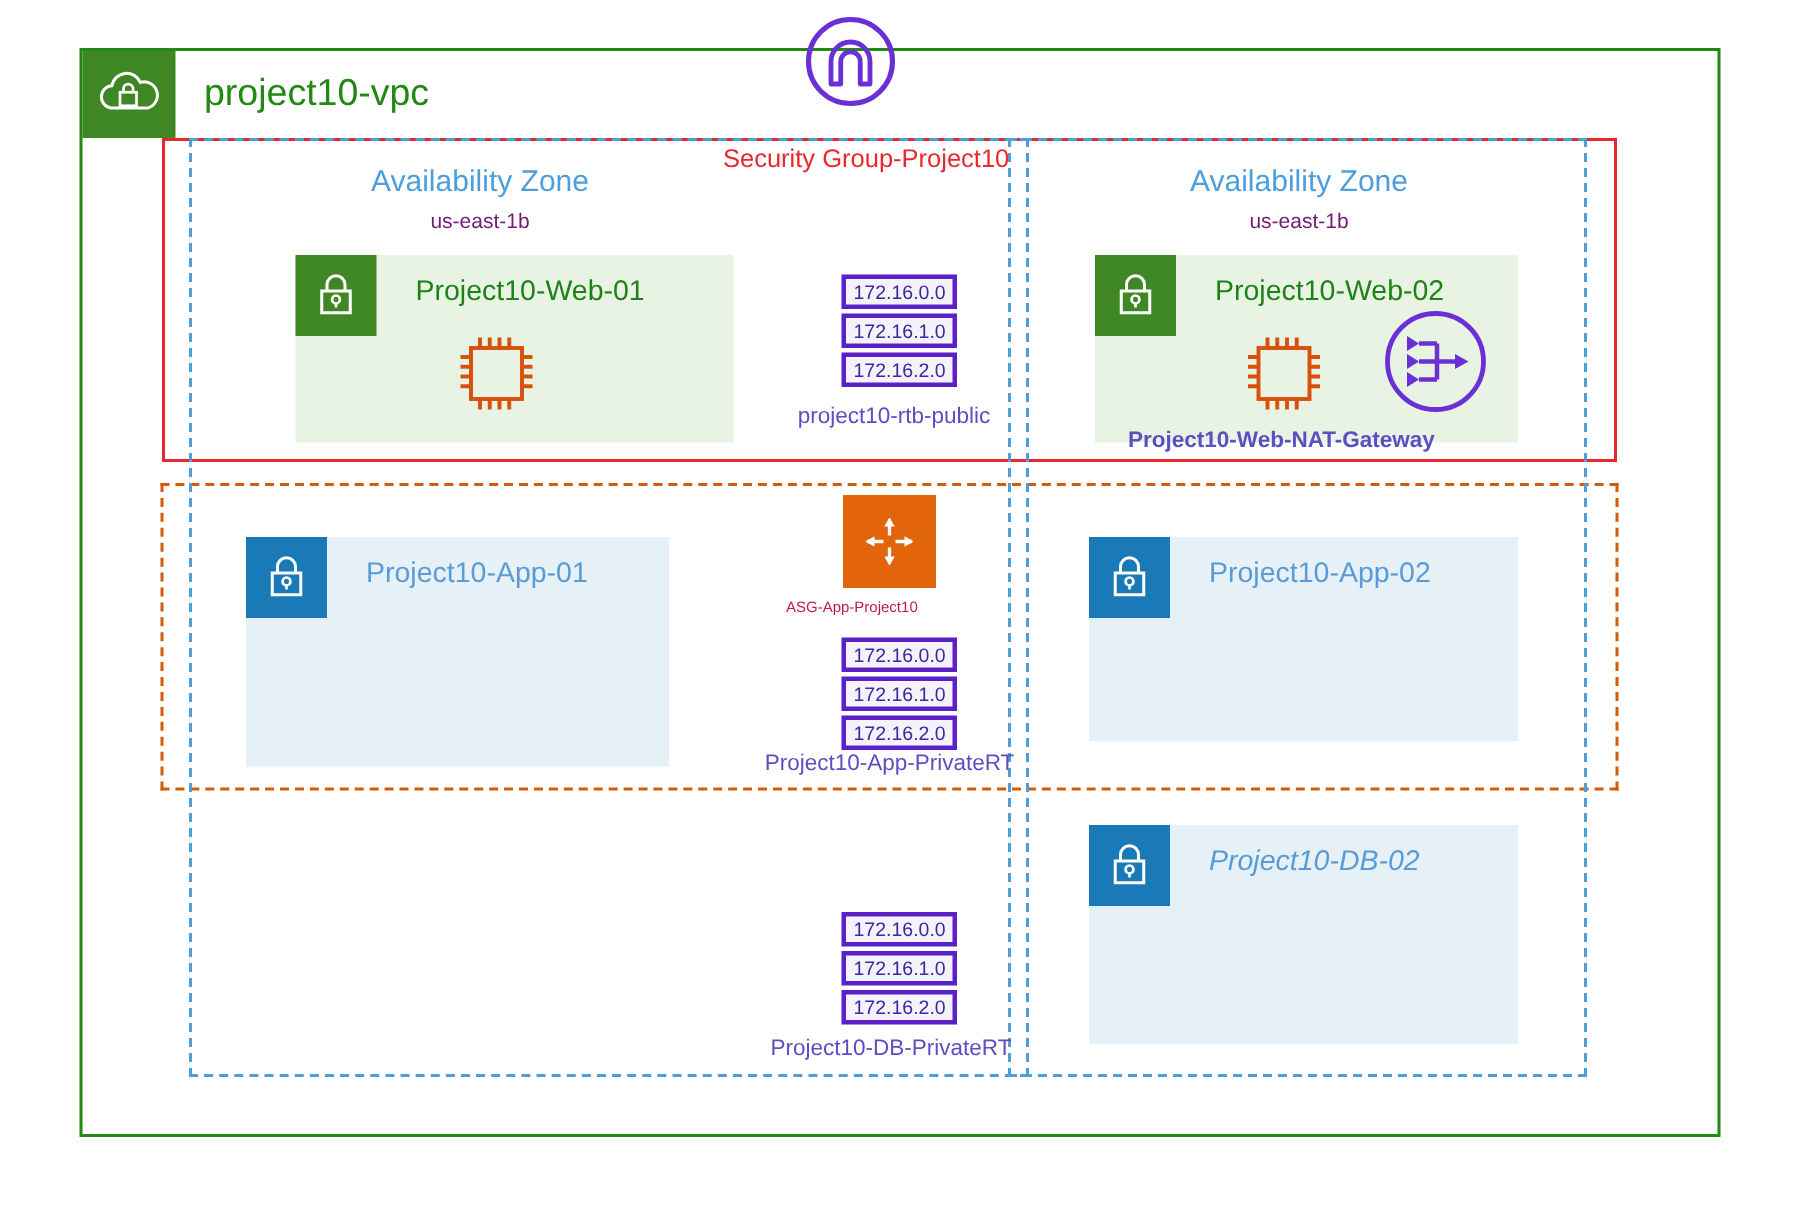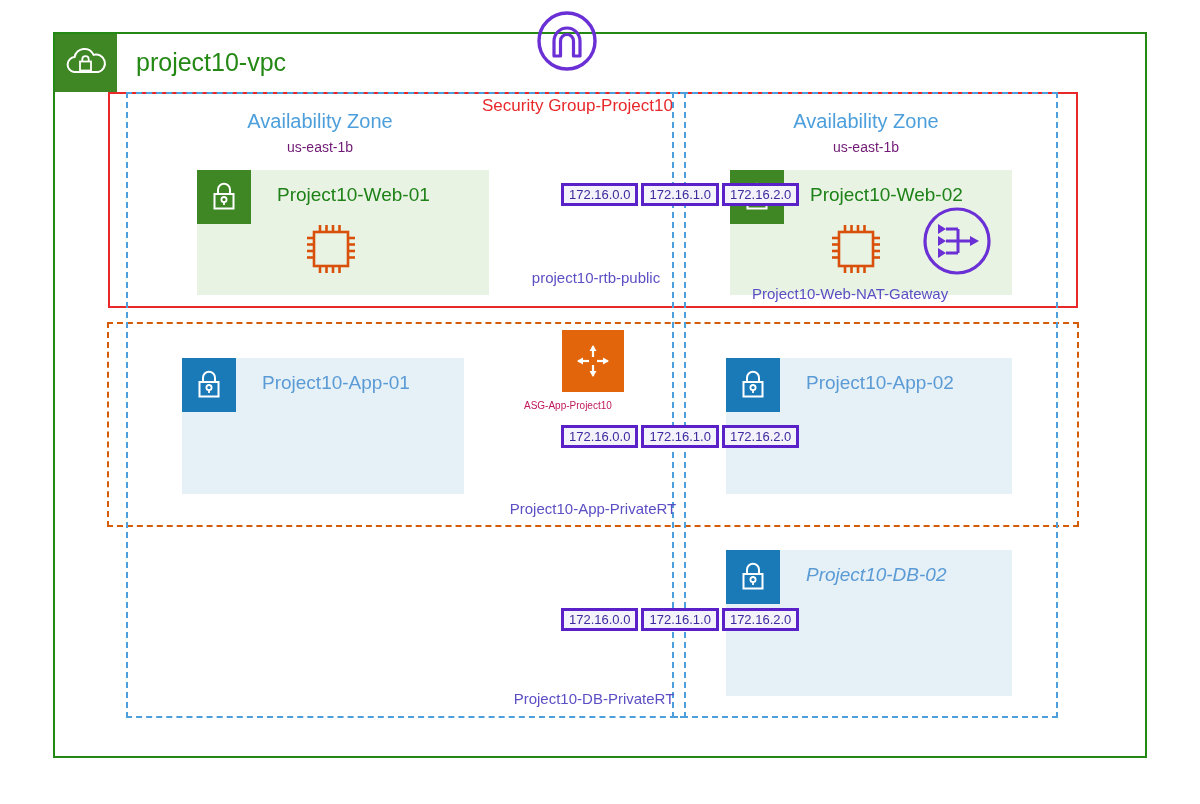--- a/index.html
+++ b/index.html
@@ -119,21 +119,21 @@
     width: 62px; height: 62px;
     background: #E2640B;
     display: flex; align-items: center; justify-content: center;
   }
   .asg-caption {
     position: absolute;
     font-size: 10px; color: #be185d; white-space: nowrap;
   }
 
   
-  .rt { position: absolute; display: flex; flex-direction: row; gap: 3px; }
+  .rt { position: absolute; display: flex; flex-direction: column; gap: 3px; }
   .rt-row {
     border: 3px solid #5B21C9;
     background: #F4F2FA;
     color: #3B2A9E;
     font-size: 13px;
     padding: 0px 5px;
     text-align: center;
     line-height: 17px;
     white-space: nowrap;
   }
@@ -261,30 +261,30 @@
         <path d="M49,31 L49,41 L58,36 Z"></path>
       </g>
       <g stroke="#6B2FD6" stroke-width="3" fill="none">
         <line x1="25" y1="24" x2="37" y2="24"></line>
         <line x1="25" y1="48" x2="37" y2="48"></line>
         <line x1="37" y1="24" x2="37" y2="48"></line>
         <line x1="25" y1="36" x2="50" y2="36"></line>
       </g>
     </svg>
   </div>
-  <div class="nat-caption" style="left:752px; top:285px;">Project10-Web-NAT-Gateway</div>
+  <div class="nat-caption" style="left:752px; top:285px;font-weight:bold;">Project10-Web-NAT-Gateway</div>
 
   <div class="rt" style="left:561px; top:183px;">
     <div class="rt-row">172.16.0.0</div>
     <div class="rt-row">172.16.1.0</div>
     <div class="rt-row">172.16.2.0</div>
   </div>
   <div class="rt-caption" style="left:468px; top:269px; width:256px;">project10-rtb-public</div>
 
-  <div class="subnet" style="left:182px; top:358px; width:282px; height:136px;">
+  <div class="subnet" style="left:164px; top:358px; width:282px; height:153px;">
     <div class="subnet-fill subnet-blue"></div>
     <div class="sn-icon blue">
       <svg width="30" height="32" viewBox="0 0 30 32">
         <rect x="5.5" y="13" width="19" height="14.5" fill="none" stroke="#fff" stroke-width="2"></rect>
         <path d="M9,13 V8.8 a6,6 0 0 1 12,0 V13" fill="none" stroke="#fff" stroke-width="2"></path>
         <circle cx="15" cy="18.6" r="2.6" fill="none" stroke="#fff" stroke-width="1.8"></circle>
         <line x1="15" y1="20.6" x2="15" y2="24" stroke="#fff" stroke-width="1.8"></line>
       </svg>
     </div>
     <div class="sn-label blue" style="left:80px; top:14px;">Project10-App-01</div>

